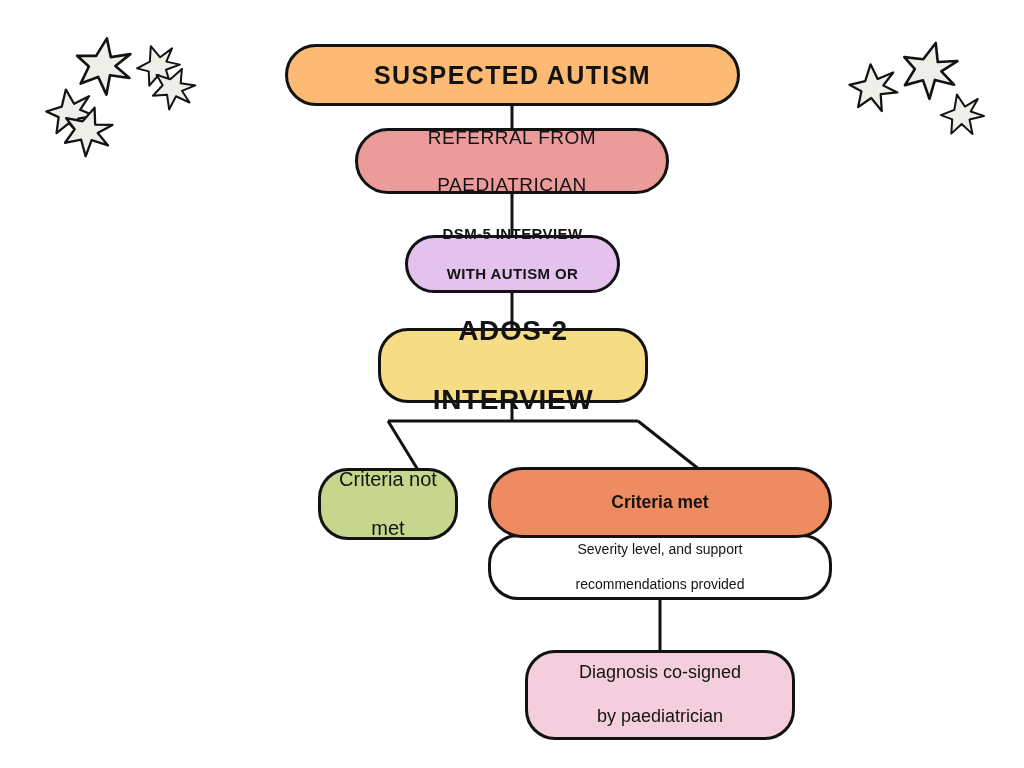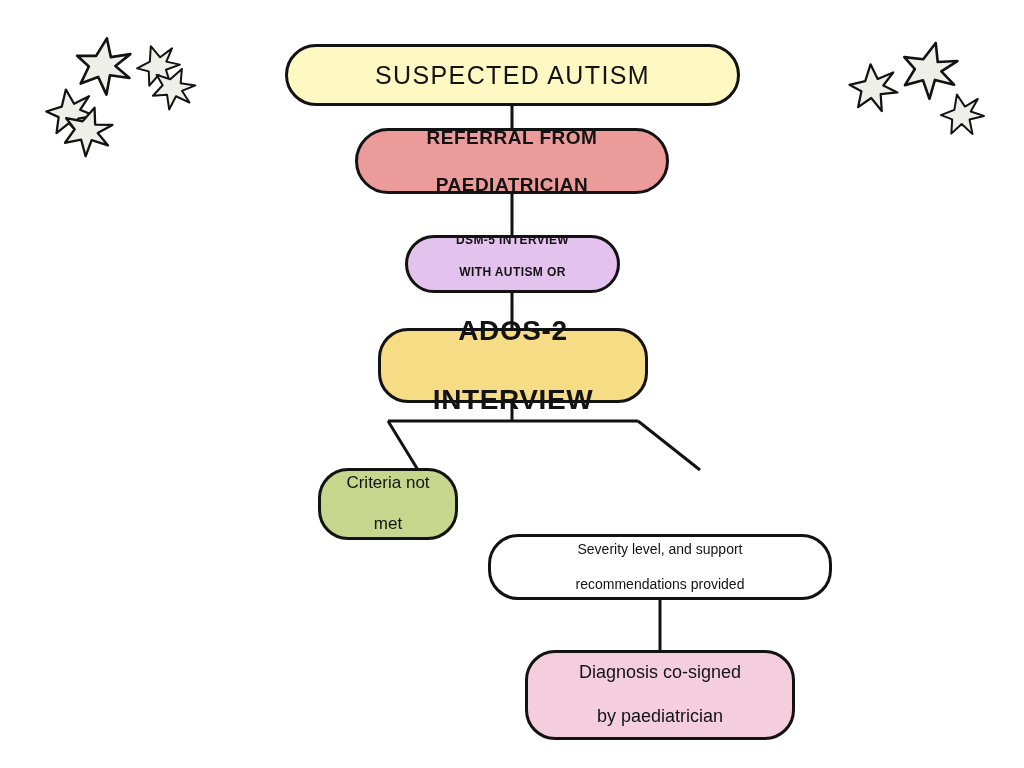--- a/index.html
+++ b/index.html
@@ -32,55 +32,55 @@
   }
   .node span {
     display: block;
     width: 100%;
   }
 
   
   .n-suspected {
     left: 285px; top: 44px; width: 455px; height: 62px;
     border-radius: 31px;
-    background: #fef9c3;
+    background: #fdba74;
     font-size: 25px;
-    font-weight: 400;
+    font-weight: 700;
     letter-spacing: 1.4px;
   }
   .n-referral {
     left: 355px; top: 128px; width: 314px; height: 66px;
     border-radius: 33px;
     background: #EC9B9B;
     font-size: 19px;
-    font-weight: 700;
+    font-weight: 400;
     letter-spacing: 0.5px;
   }
   .n-dsm {
     left: 405px; top: 235px; width: 215px; height: 58px;
     border-radius: 29px;
     background: #E3C2EE;
-    font-size: 12px;
+    font-size: 15px;
     font-weight: 700;
     letter-spacing: 0.4px;
     line-height: 1.35;
   }
   .n-ados {
     left: 378px; top: 328px; width: 270px; height: 75px;
     border-radius: 30px;
     background: #F7DC86;
     font-size: 28px;
     font-weight: 700;
     letter-spacing: 0.6px;
   }
   .n-notmet {
     left: 318px; top: 468px; width: 140px; height: 72px;
     border-radius: 30px;
     background: #C6D68D;
-    font-size: 17px;
+    font-size: 20px;
     font-weight: 400;
   }
   .n-met {
     left: 488px; top: 467px; width: 344px; height: 71px;
     border-radius: 35px;
     background: #EE8B60;
     font-size: 17.5px;
     font-weight: 700;
     z-index: 7;
   }
@@ -196,20 +196,23 @@
     </span>
   </div>
 
   <div class="node n-severity">
     <span>
       <span>Severity level, and support</span><br>
       <span>recommendations provided</span>
     </span>
   </div>
 
+  <div class="node n-met">
+    <span>Criteria met</span>
+  </div>
 
   <div class="node n-diagnosis">
     <span>
       <span>Diagnosis co-signed</span><br>
       <span>by paediatrician</span>
     </span>
   </div>
 
 </div>
 

